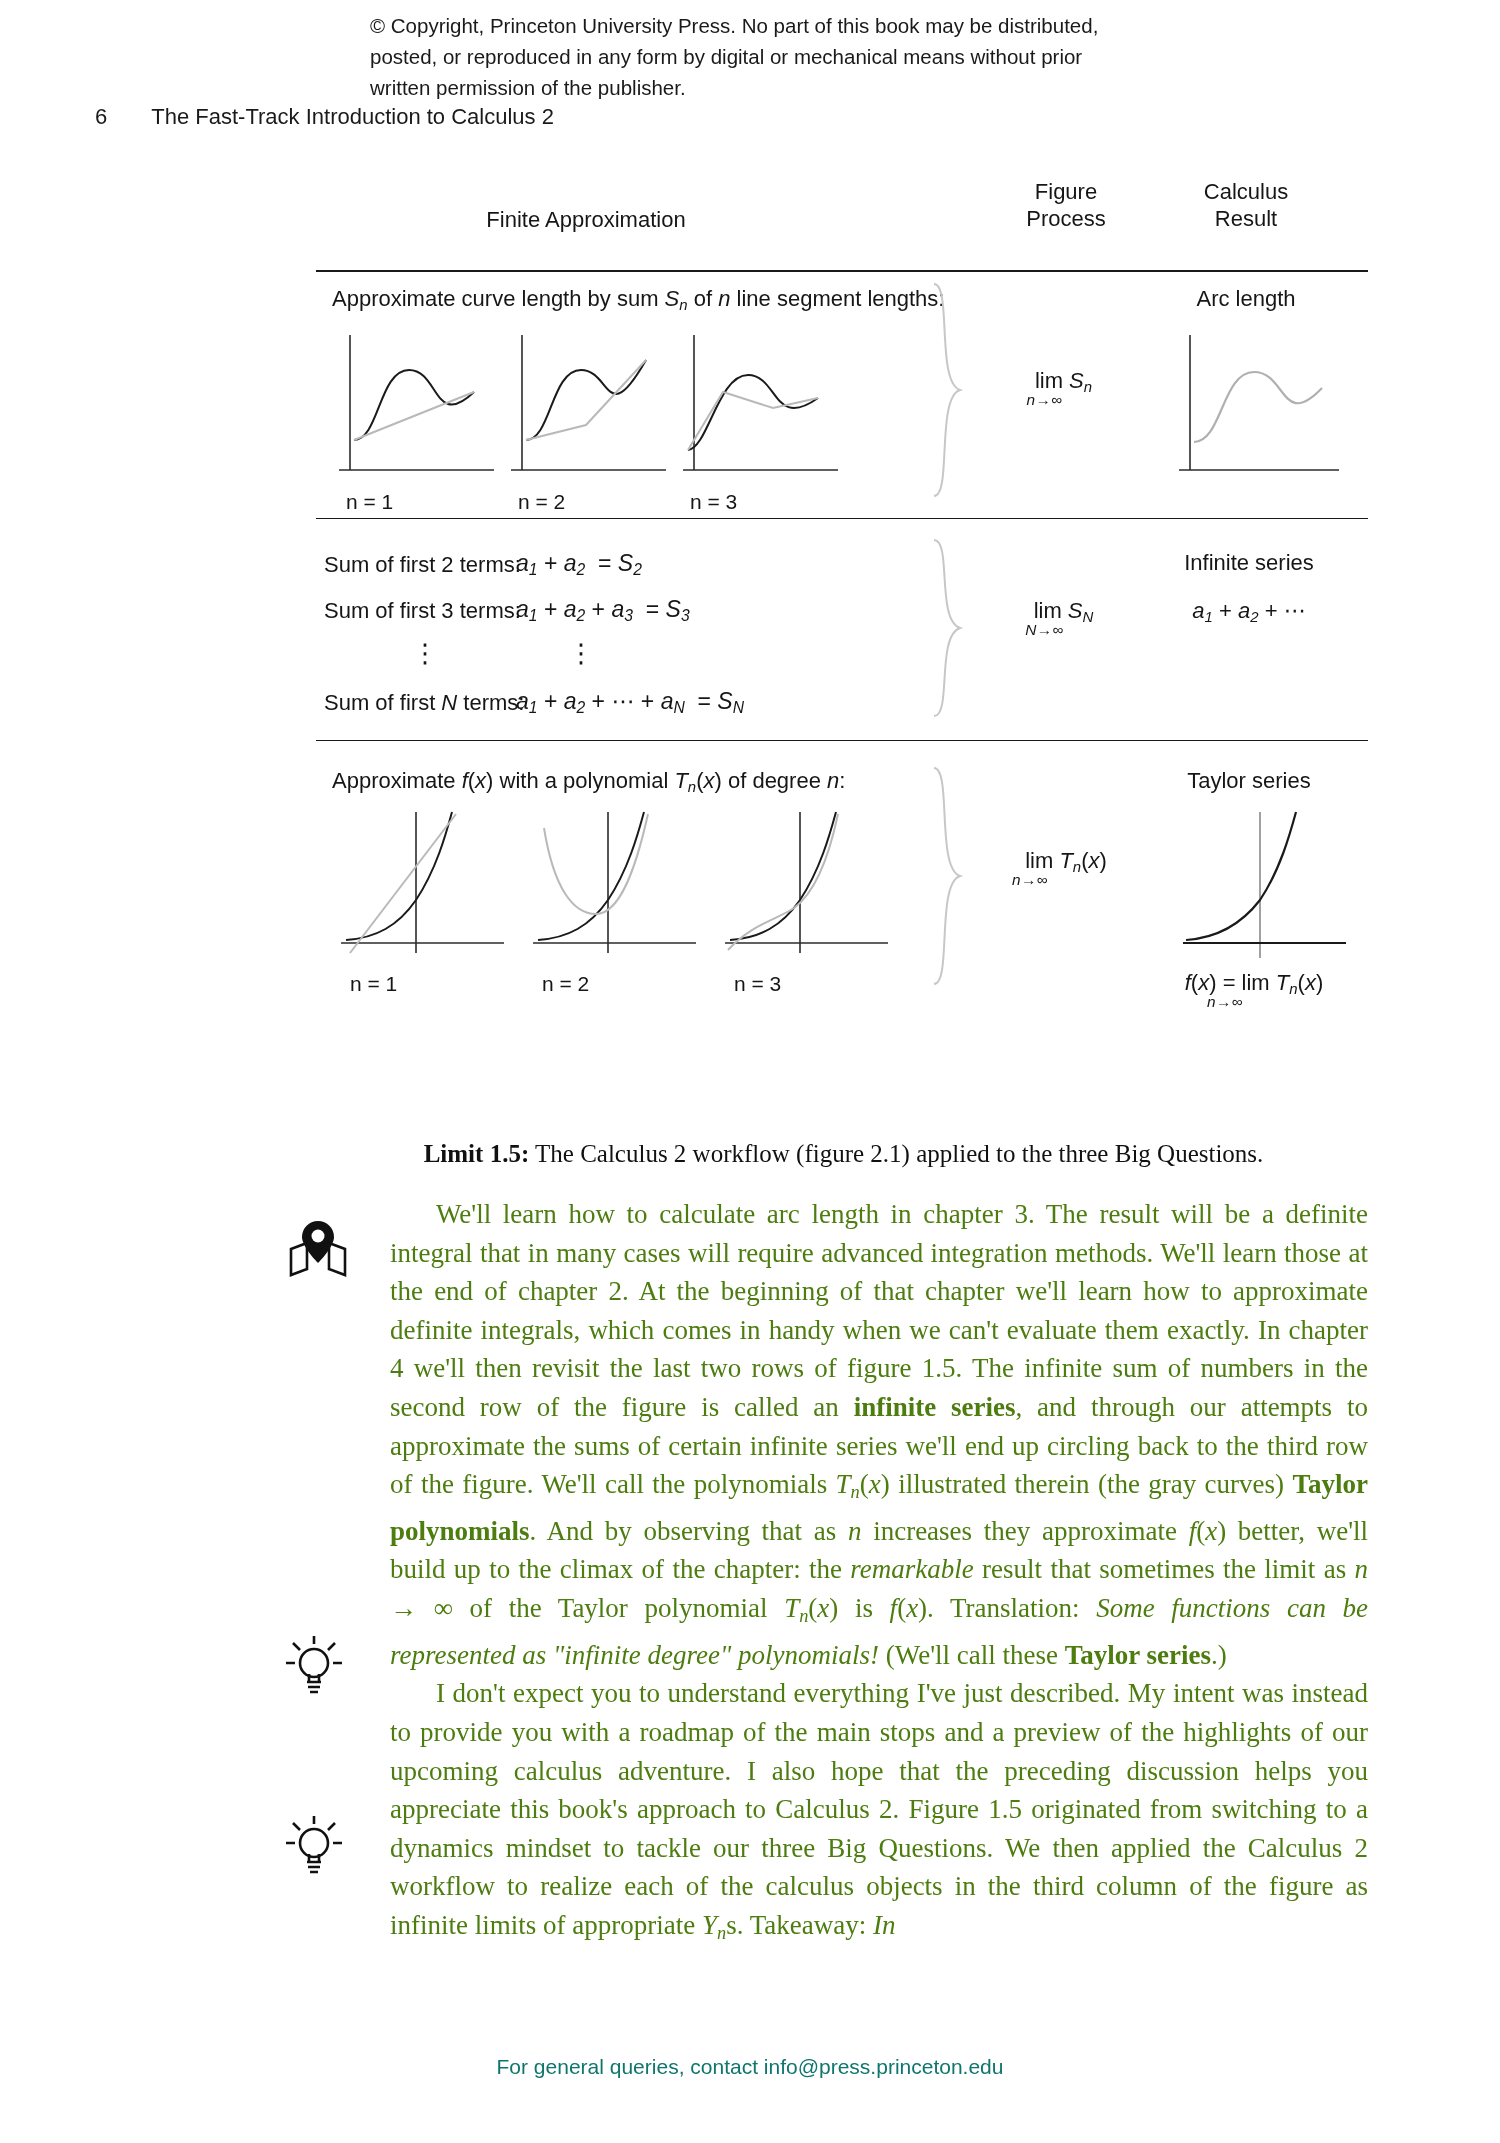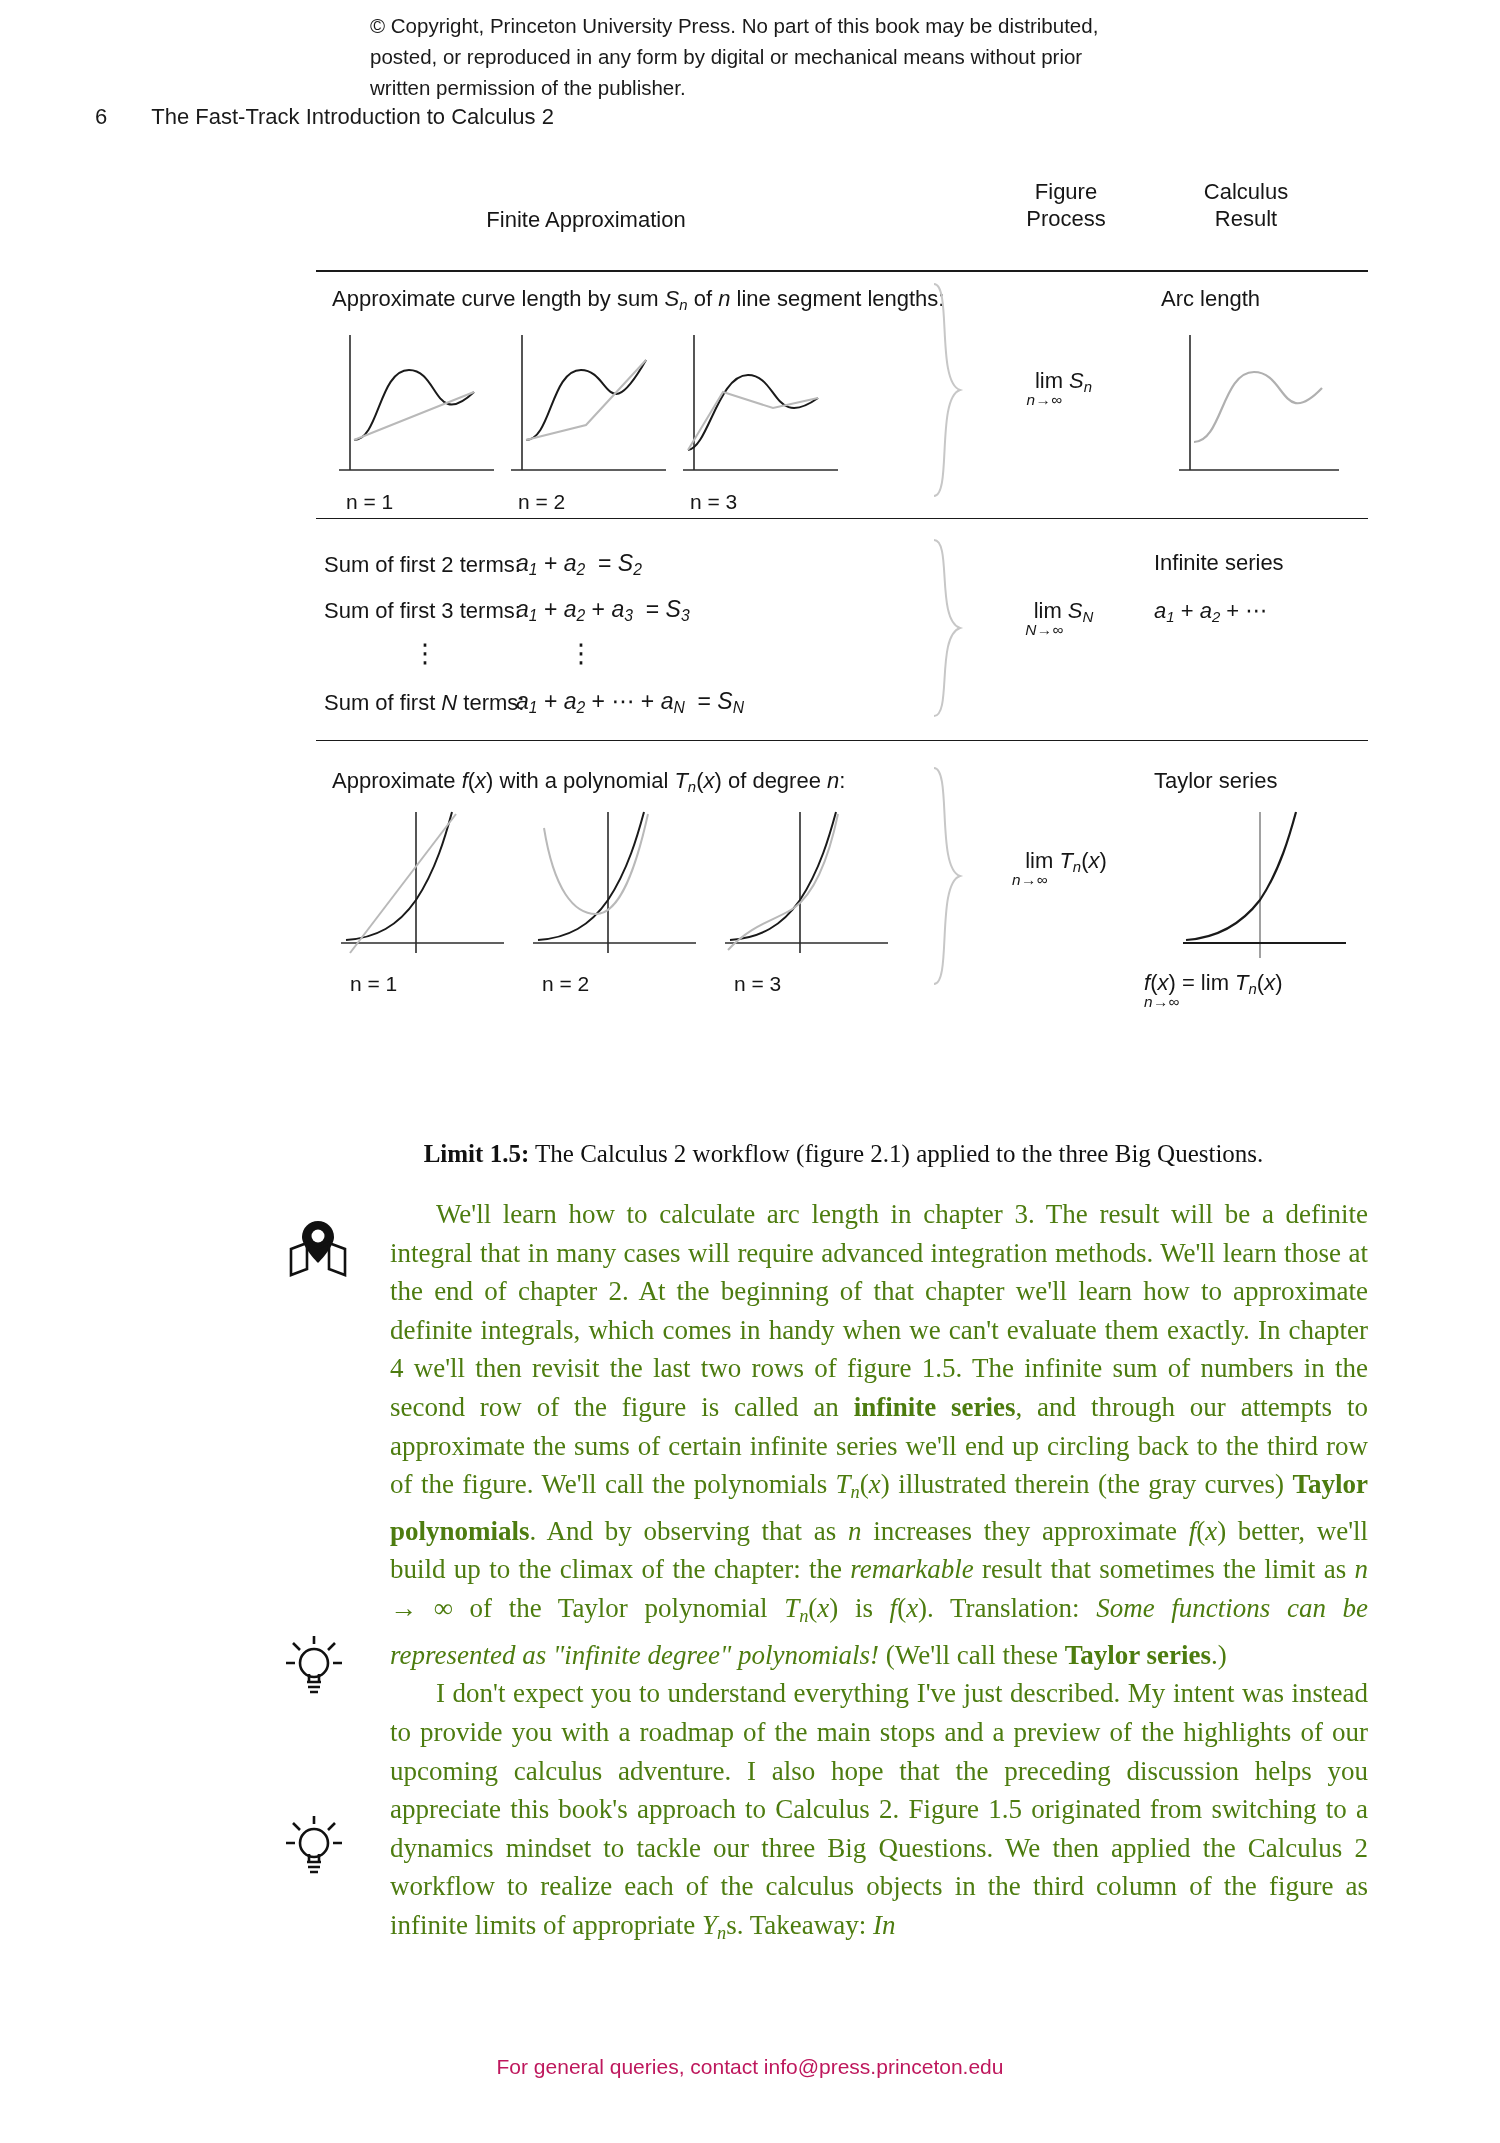--- a/index.html
+++ b/index.html
@@ -35,21 +35,21 @@
   .hdr { position:absolute; font-size:22px; line-height:27px; text-align:center; }
   .hdr-finite { left:100px; top:36px; width:340px; }
   .hdr-limit  { left:690px; top:8px;  width:120px; }
   .hdr-calc   { left:845px; top:8px;  width:170px; }
 
   .rule { position:absolute; background:#1a1a1a; }
   .rule.thick { height:2.2px; }
   .rule.thin  { height:1.3px; }
 
   .rowlabel { position:absolute; font-size:22px; white-space:nowrap; }
-  .colres   { position:absolute; font-size:22px; white-space:nowrap; }
+  .colres   { position:absolute; font-size:22px; text-align:center; white-space:nowrap; }
   .limbox   { position:absolute; font-size:22px; text-align:center; white-space:nowrap; }
 
   i.mvar { font-family:"Liberation Sans", sans-serif; font-style:italic; }
   .sub { font-size:0.68em; vertical-align:-0.28em; font-style:italic; font-family:"Liberation Sans", sans-serif;}
   .subn { font-size:0.68em; vertical-align:-0.28em; }
   .limsmall { display:block; font-size:0.70em; margin-top:-4px; letter-spacing:0.3px; }
 
   .eq { position:absolute; font-size:23px; white-space:nowrap; font-family:"Liberation Sans", sans-serif; }
   .vdots { position:absolute; font-size:26px; letter-spacing:0; }
 
@@ -76,21 +76,21 @@
   .body .bold { font-weight:bold; }
   .body .ital { font-style:italic; }
 
   
   .micon { position:absolute; }
 
   
   .footer {
     position:absolute; left:0; top:2055px; width:1500px;
     text-align:center; font-family:"Liberation Sans", sans-serif;
-    font-size:21px; color:#be185d;
+    font-size:21px; color:#0f766e;
   }
 </style>
 </head>
 <body>
 
 <div class="copyright">© Copyright, Princeton University Press. No part of this book may be distributed, posted, or reproduced in any form by digital or mechanical means without prior written permission of the publisher.</div>
 
 <div class="runhead">
   <span>6</span>
   <span>The Fast-Track Introduction to Calculus 2</span>

